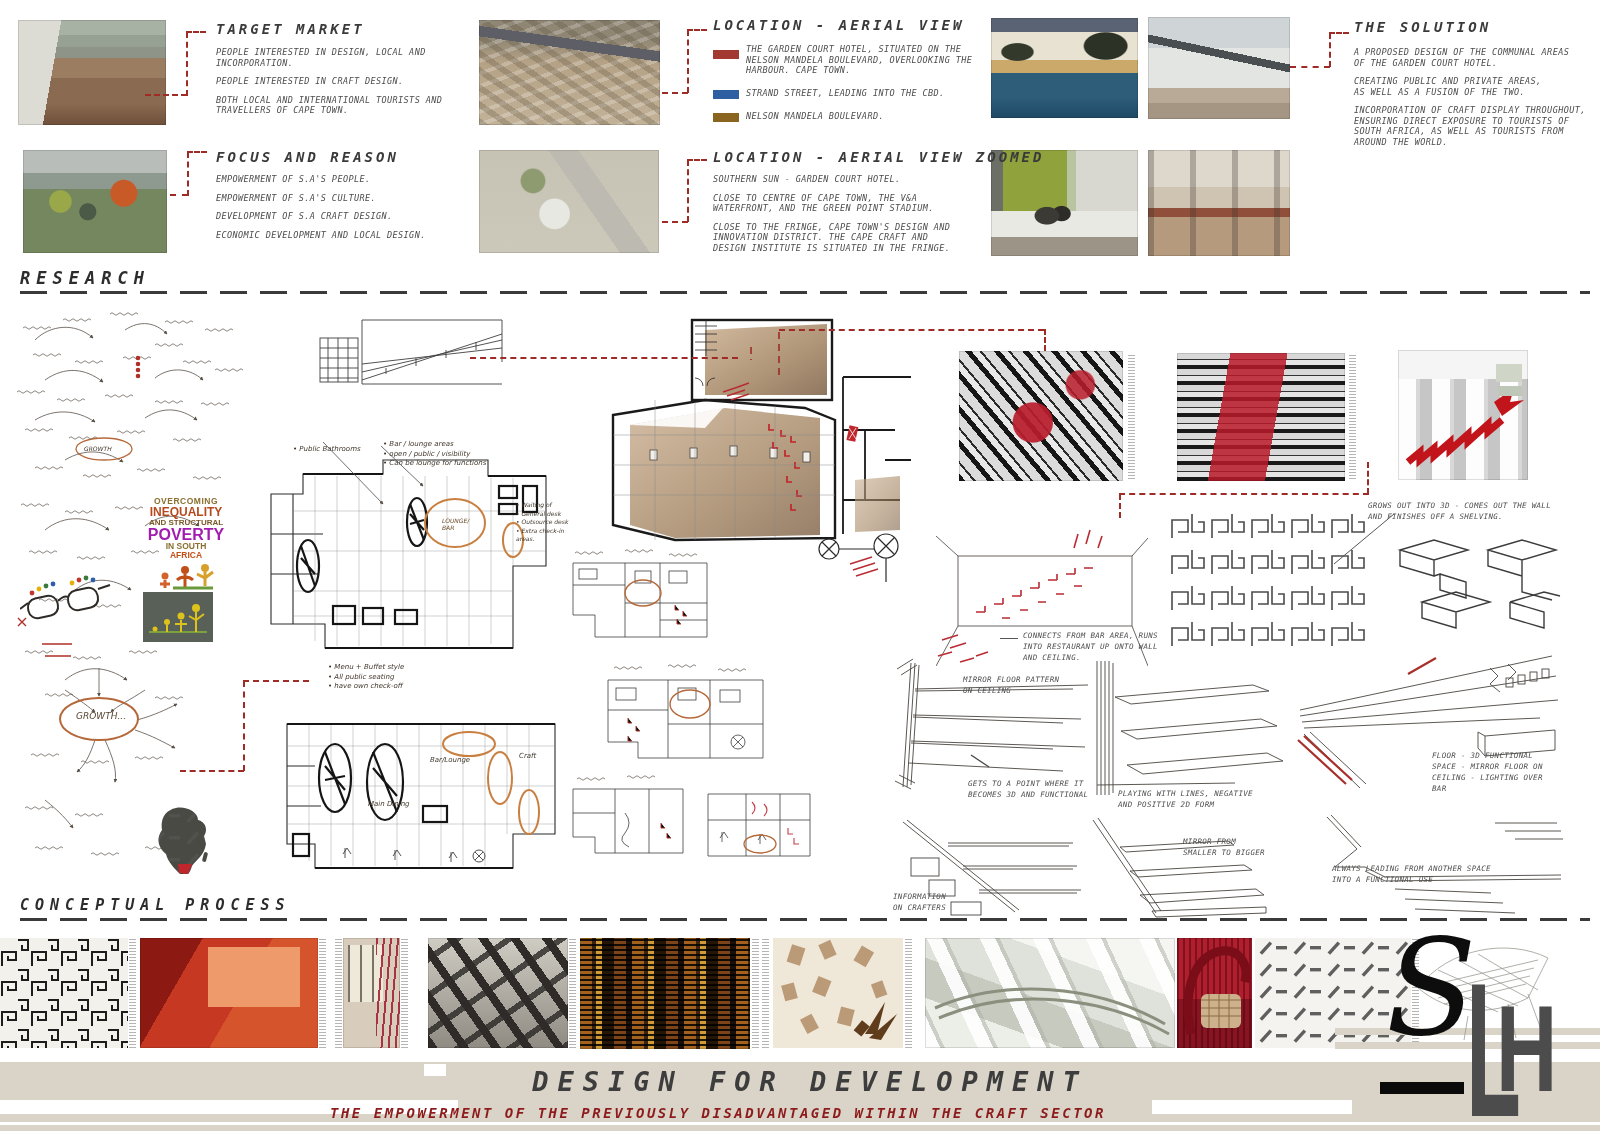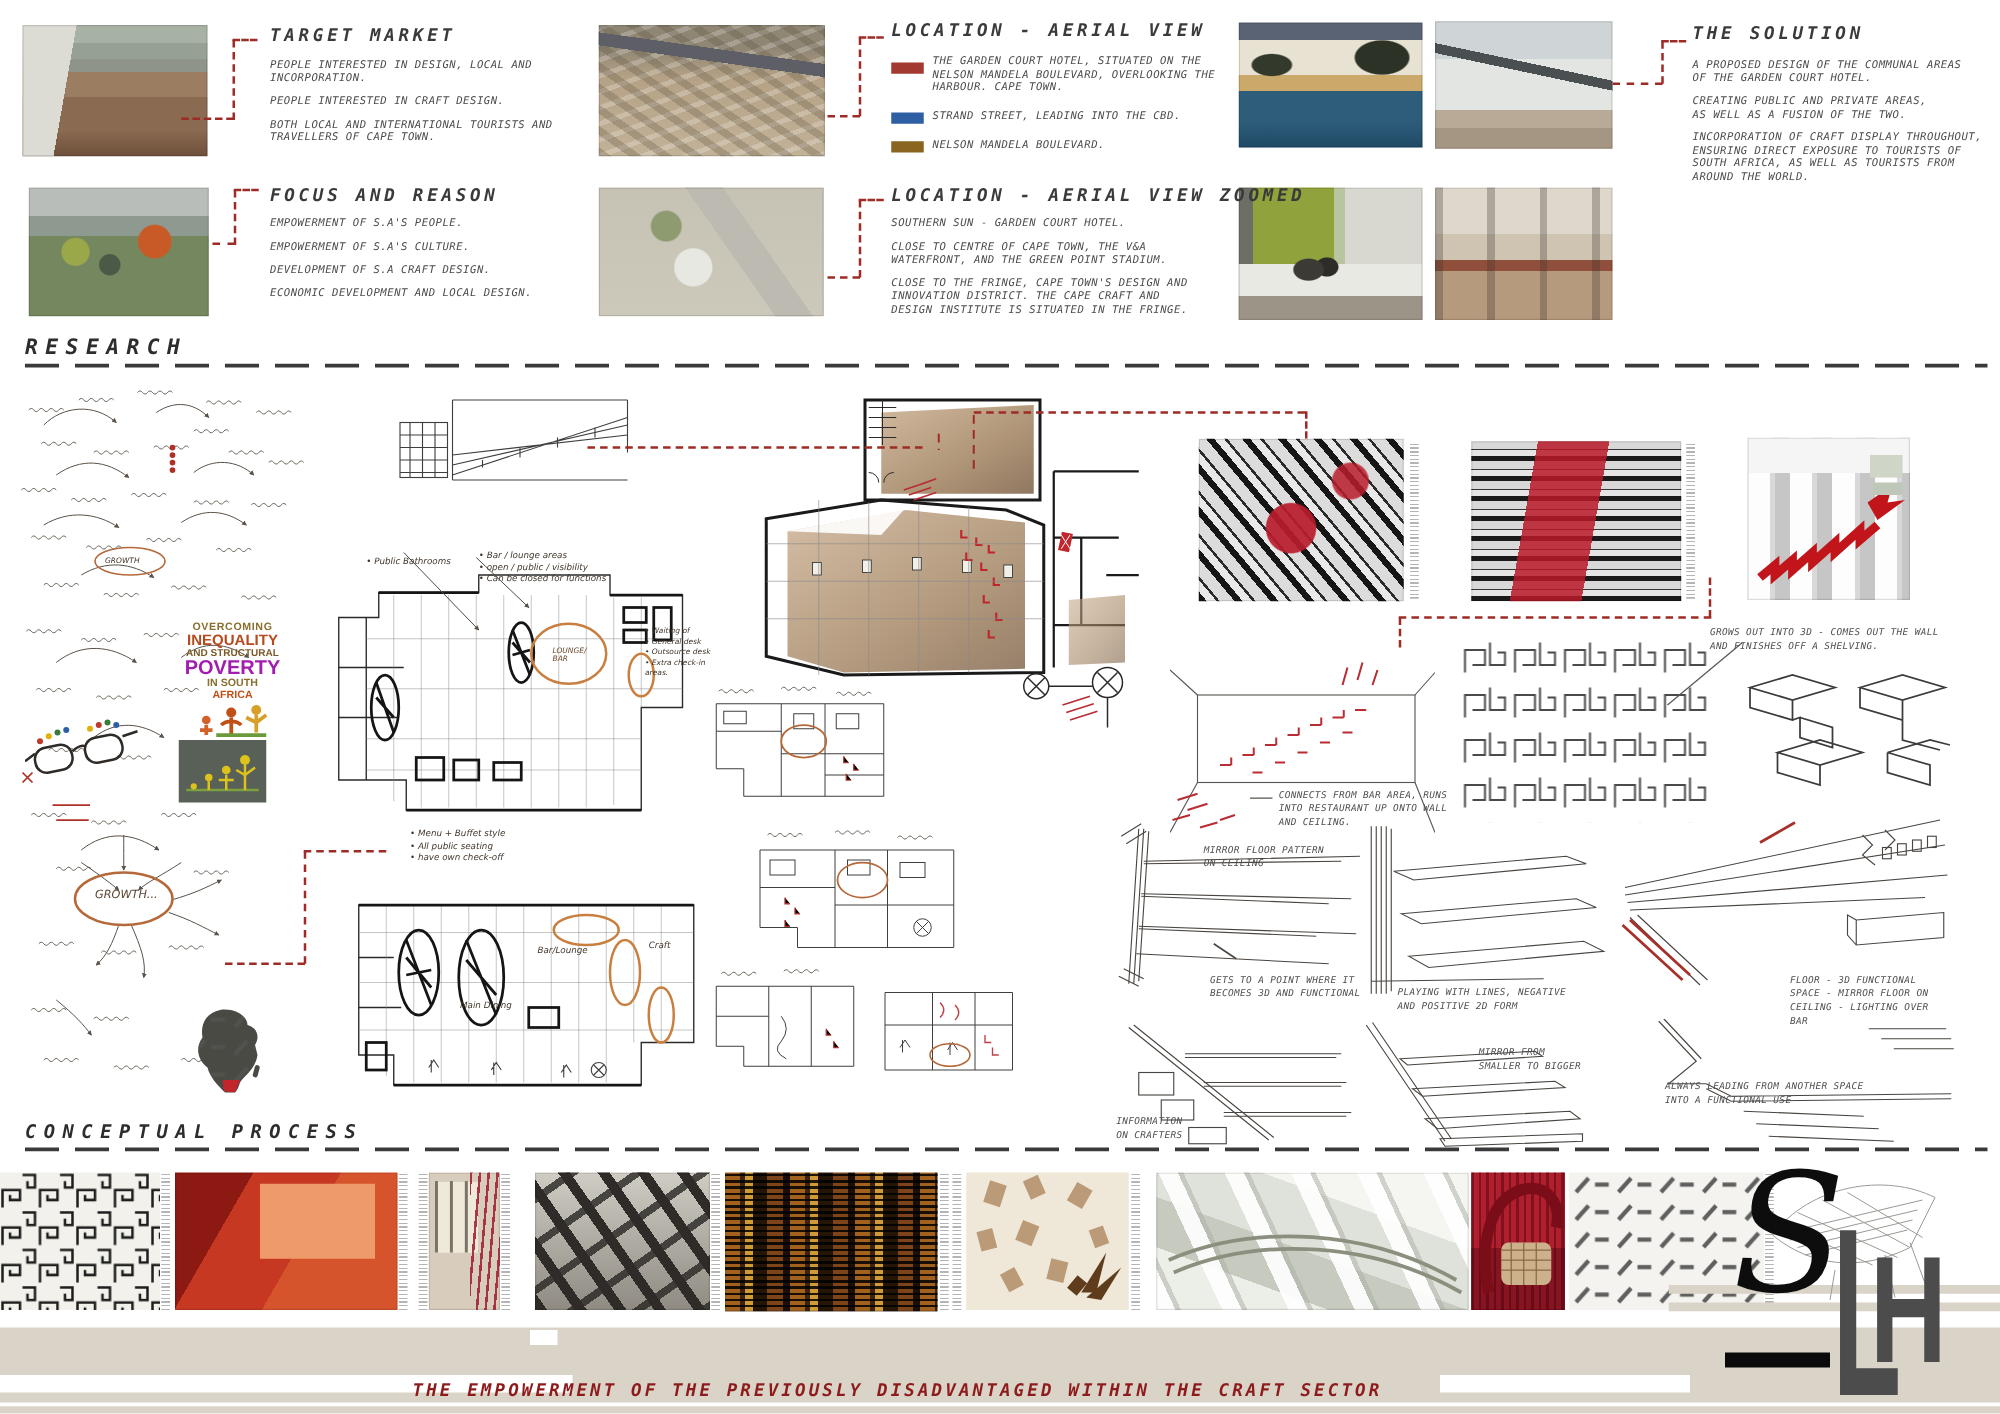--- a/index.html
+++ b/index.html
@@ -395,21 +395,21 @@
       <ellipse cx="250" cy="124" rx="10" ry="17"></ellipse>
     </g>
     <g stroke="#4a4a4a" stroke-width=".8" fill="none">
       <path d="M118 30 L160 70" marker-end="url(#ar)"></path>
       <path d="M60 26 L120 88" marker-end="url(#ar)"></path>
     </g>
   </svg>
   <div class="abs hand" style="left:383px;top:440px">
       <div>• Bar / lounge areas</div>
       <div>• open / public / visibility</div>
-      <div>• Can be closed for functions</div>
+      <div>• Can be lounge for functions</div>
     </div>
   <div class="abs hand" style="left:293px;top:445px">• Public Bathrooms</div>
   <div class="abs hand" style="left:516px;top:501px;font-size:6px;line-height:8.5px">
       <div>• Waiting of</div>
       <div>• General desk</div>
       <div>• Outsource desk</div>
       <div>• Extra check-in</div>
       <div>   areas.</div>
     </div>
   <div class="abs hand" style="left:442px;top:517px;font-size:6px;line-height:7px;color:#6b4a2a">
@@ -676,21 +676,21 @@
         <rect x="228" y="27" width="7" height="9"></rect>
         <rect x="240" y="24" width="7" height="9"></rect>
         <rect x="252" y="21" width="7" height="9"></rect>
       <path d="M195 88 L265 82 L265 102 L195 108 Z M195 108 L188 100 L188 84 L195 88"></path>
       <path d="M14 86 L70 140 M20 84 L76 136"></path>
     </g>
     <g stroke="#a8302a" stroke-width="2.2" fill="none">
       <path d="M8 92 L56 136 M14 88 L62 132 M118 26 L146 10"></path>
     </g>
   </svg>
-  <div class="abs note" style="left:1432px;top:778px">
+  <div class="abs note" style="left:1432px;top:750px">
       <div>FLOOR - 3D FUNCTIONAL</div>
       <div>SPACE - MIRROR FLOOR ON</div>
       <div>CEILING - LIGHTING OVER</div>
       <div>BAR</div>
     </div>
 
   <svg class="abs" style="left:893px;top:818px" width="190" height="100" viewBox="0 0 190 100">
     <g stroke="#4a4540" stroke-width=".9" fill="none">
       <path d="M10 4 L122 94 M14 2 L126 92"></path>
       <path d="M55 25 H180 M55 28 H176 M70 48 H184 M70 51 H180 M86 72 H188 M86 75 H184"></path>
@@ -803,20 +803,21 @@
   <div class="abs cite" style="left:1412px;top:938px;height:110px"></div>
 
   <div class="abs" style="left:1335px;top:1028px;width:265px;height:7px;background:#d9d4c7"></div>
   <div class="abs" style="left:1335px;top:1042px;width:265px;height:7px;background:#d9d4c7"></div>
   <div class="abs" style="left:0;top:1062px;width:1600px;height:69px;background:#d9d4c7"></div>
   <div class="abs" style="left:0;top:1100px;width:458px;height:14px;background:#ffffff"></div>
   <div class="abs" style="left:1152px;top:1100px;width:200px;height:14px;background:#ffffff"></div>
   <div class="abs" style="left:0;top:1122px;width:1600px;height:3px;background:#ffffff"></div>
   <div class="abs" style="left:424px;top:1064px;width:22px;height:12px;background:#ffffff"></div>
 
+  <div class="abs ftitle" style="left:430px;top:1068px;width:760px">DESIGN FOR DEVELOPMENT</div>
   <div class="abs fsub" style="left:330px;top:1106px;width:950px">THE EMPOWERMENT OF THE PREVIOUSLY DISADVANTAGED WITHIN THE CRAFT SECTOR</div>
 
   <svg class="abs" style="left:1408px;top:928px" width="155" height="115" viewBox="0 0 155 115">
     <g stroke="#9a9a94" stroke-width=".8" fill="none">
       <path d="M10 60 C40 20 100 10 140 30 L120 70 C80 90 40 85 10 60 Z"></path>
       <path d="M20 58 L130 32 M24 64 L126 40 M30 70 L122 48 M36 76 L118 56"></path>
       <path d="M30 42 L110 78 M50 32 L120 70 M70 26 L130 62 M18 52 L90 84"></path>
       <path d="M60 88 L56 112 M100 76 L108 110 M120 66 L134 104"></path>
     </g>
   </svg>

